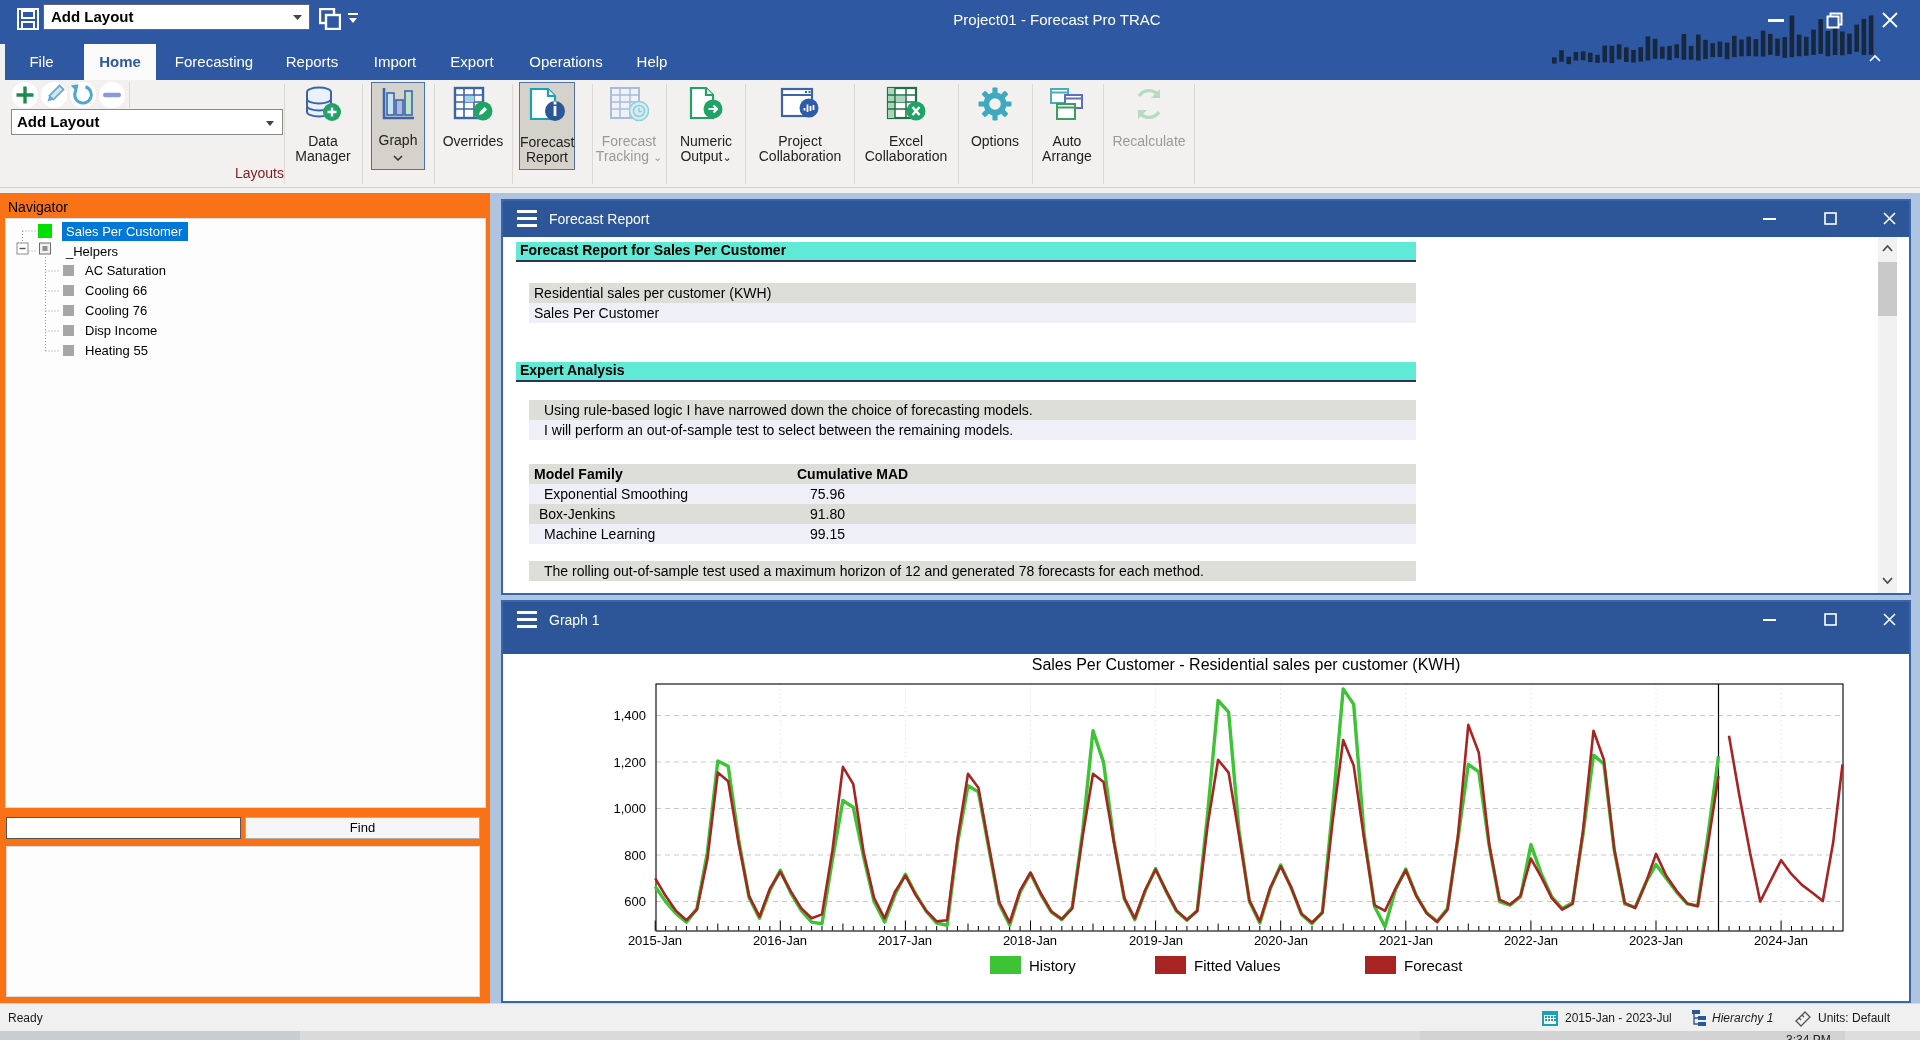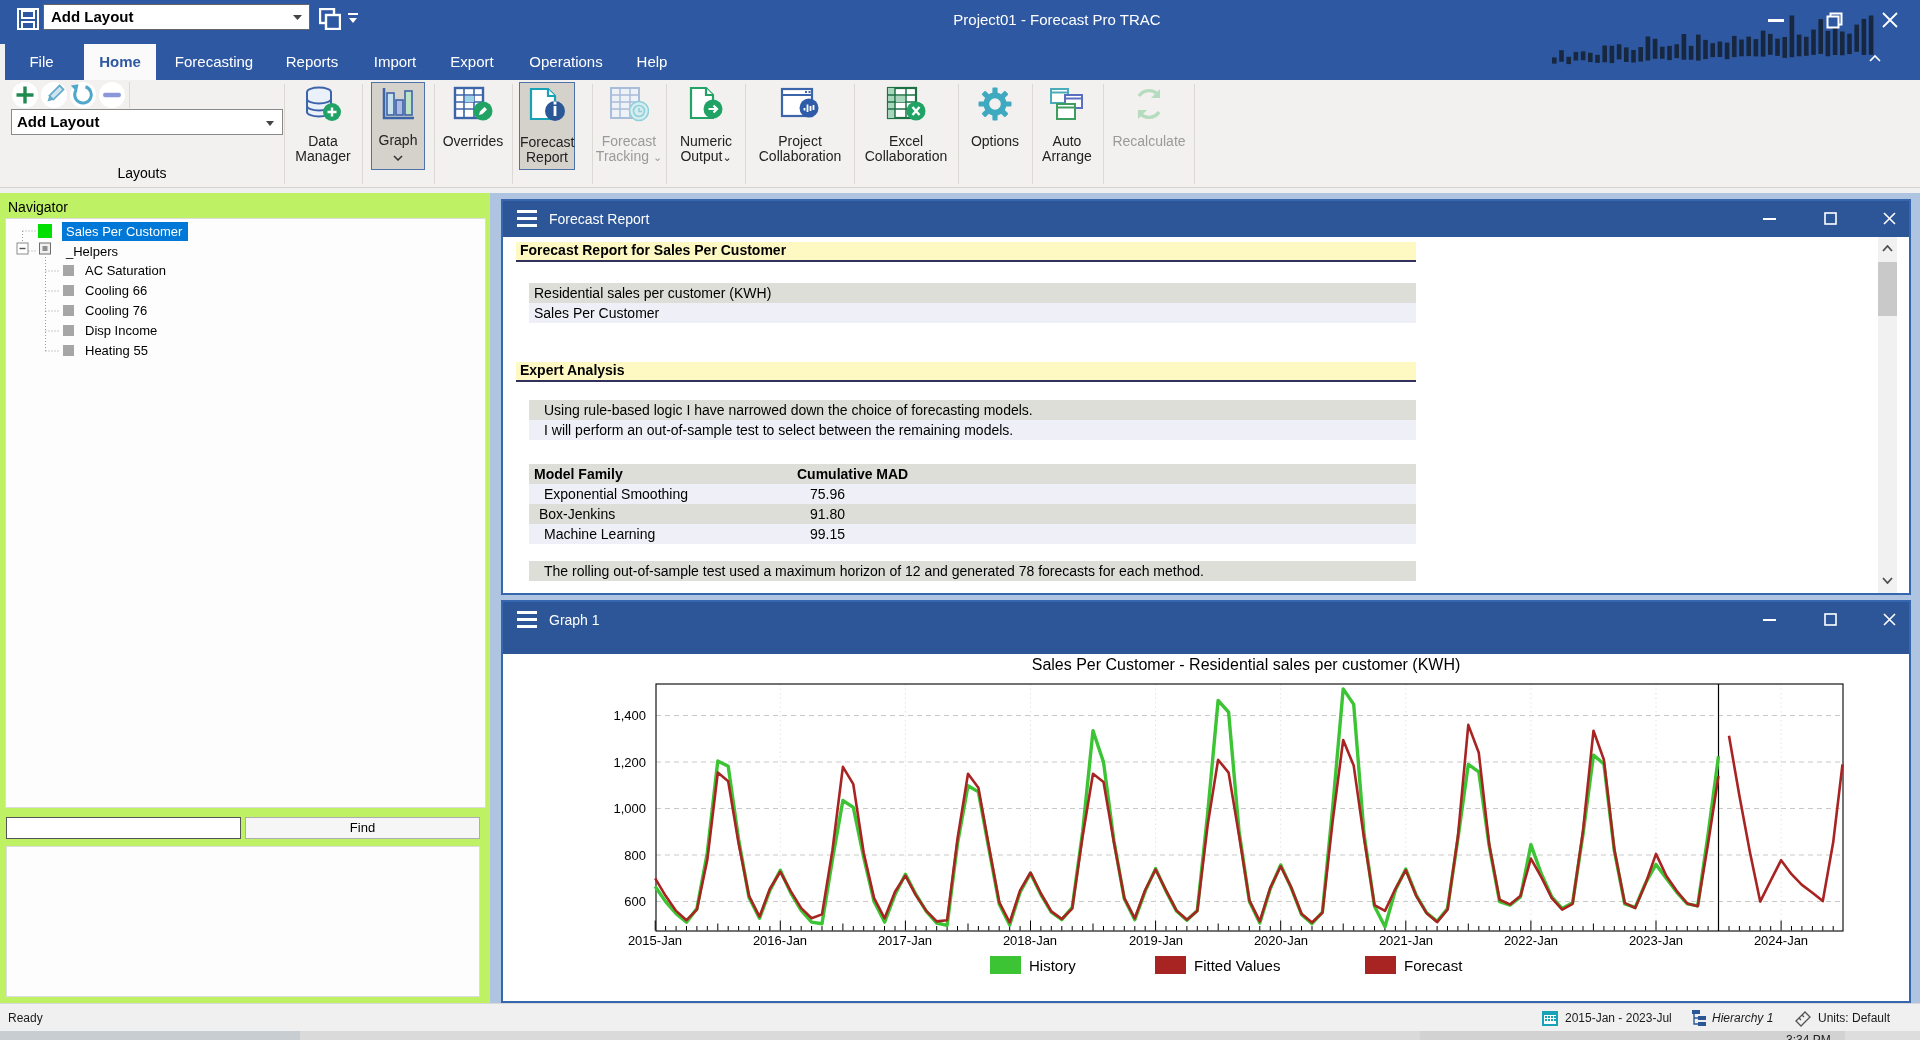--- a/index.html
+++ b/index.html
@@ -17,21 +17,21 @@
 .pressed { background:#D5D1CB; border:1px solid #4E73A8; }
 .gray { color:#9A9A9A; }
 #statusbar { left:0; top:1003px; width:1920px; height:28px; background:#F0F0F0; border-top:1px solid #D8D8D8; font-size:12px; color:#1A1A1A; }
 #taskbar { left:0; top:1031px; width:1920px; height:9px; background:#DADADA; overflow:hidden; }
 .winframe { position:absolute; border:2px solid #3667AE; background:#FFFFFF; }
 .wintitle { position:absolute; left:0; top:0; width:100%; height:52px; background:#2C5697; color:#FFF; font-size:14px; }
 .hamb { position:absolute; left:14px; top:9px; width:20px; height:17px; }
 .hamb div { height:3px; background:#FFF; margin-bottom:4px; }
 .rowg { background:#DEDED9; }
 .rowl { background:#EFEFF7; }
-.sechdr { background:#fef9c3; border-bottom:2px solid #31315E; font-weight:bold; font-size:14px; color:#000; }
+.sechdr { background:#5eead4; border-bottom:2px solid #31315E; font-weight:bold; font-size:14px; color:#000; }
 </style>
 </head>
 <body>
 <div id="titlebar" class="abs">
   <svg class="abs" style="left:17px;top:8px" width="22" height="22" viewBox="0 0 22 22">
     <rect x="1" y="1" width="20" height="20" fill="none" stroke="#FFF" stroke-width="2"></rect>
     <rect x="5" y="3" width="12" height="7" fill="none" stroke="#FFF" stroke-width="2"></rect>
     <rect x="5" y="14" width="12" height="8" fill="none" stroke="#FFF" stroke-width="2"></rect>
   </svg>
   <div class="abs" style="left:43px;top:4px;width:267px;height:26px;background:#FFF;border:1px solid #666;">
@@ -139,21 +139,21 @@
     <path d="M60.9,4.4 L68.5,3.3 L66.8,11.3 Z" fill="#4FA8CC"></path>
     <rect x="93" y="11.8" width="18" height="4.4" rx="2.2" fill="#8A97D8"></rect>
   </svg>
   <div class="abs" style="left:129px;top:2px;width:1px;height:26px;background:#DCD9D5;"></div>
   <div class="abs" style="left:11px;top:29px;width:272px;height:26px;background:#FFF;border:1px solid #8A8A8A;">
     <div style="font-size:15px;font-weight:bold;color:#000;padding:3px 0 0 5px;">Add Layout</div>
     <svg class="abs" style="right:7px;top:10px" width="9" height="7">
         <path d="M0,1 L8,1 L4,6 Z" fill="#444"></path>
       </svg>
   </div>
-  <div class="abs" style="left:0;top:85px;width:284px;text-align:center;font-size:14px;color:#000000;">Layouts</div>
+  <div class="abs" style="left:0;top:85px;width:284px;text-align:right;font-size:14px;color:#7f1d1d;">Layouts</div>
   <div class="rsep" style="left:284px"></div>
     <div class="rsep" style="left:362px"></div>
   <div class="rsep" style="left:434px"></div>
     <div class="rsep" style="left:512px"></div>
   <div class="rsep" style="left:592px"></div>
     <div class="rsep" style="left:666px"></div>
   <div class="rsep" style="left:745px"></div>
     <div class="rsep" style="left:854px"></div>
   <div class="rsep" style="left:958px"></div>
     <div class="rsep" style="left:1032px"></div>
@@ -274,21 +274,21 @@
   <div class="bigbtn gray" style="left:1105px;width:88px;">
     <svg width="36" height="36" viewBox="0 0 36 36" style="margin-top:4px">
       <path d="M28,10 A12,12 0 0 0 8,10" fill="none" stroke="#B5DCBE" stroke-width="3.4"></path>
       <path d="M8,26 A12,12 0 0 0 28,26" fill="none" stroke="#B5DCBE" stroke-width="3.4"></path>
       <path d="M29,3 L29,12 L20,12 Z" fill="#B5DCBE"></path>
         <path d="M7,33 L7,24 L16,24 Z" fill="#B5DCBE"></path>
     </svg>
     <div class="lbl">Recalculate</div>
   </div>
 </div>
-<div class="abs" style="left:0;top:193px;width:529px;height:810px;background:#bef264;">
+<div class="abs" style="left:0;top:193px;width:529px;height:810px;background:#f97316;">
   <div class="abs" style="left:8px;top:6px;font-size:14px;color:#000;">Navigator</div>
   <div class="abs" style="left:5px;top:25px;width:481px;height:590px;background:#FDFDFD;border:1px solid #DCDCDC;">
     <svg class="abs" style="left:0;top:0" width="479" height="160" viewBox="0 0 479 160">
       <g fill="none" stroke="#9A9A9A" stroke-width="1" stroke-dasharray="1,2">
         <path d="M16.5,12 L16.5,32 M16.5,12 L30,12 M16.5,32 L30,32"></path>
         <path d="M39.5,38 L39.5,132 M39.5,52 L54,52 M39.5,72 L54,72 M39.5,92 L54,92 M39.5,112 L54,112 M39.5,132 L54,132"></path>
       </g>
       <rect x="32" y="5" width="14" height="14" fill="#00E000"></rect>
       <rect x="56" y="3" width="126" height="19" fill="#0078D7"></rect>
       <text x="60" y="17" font-size="13" fill="#FFF">Sales Per Customer</text>

